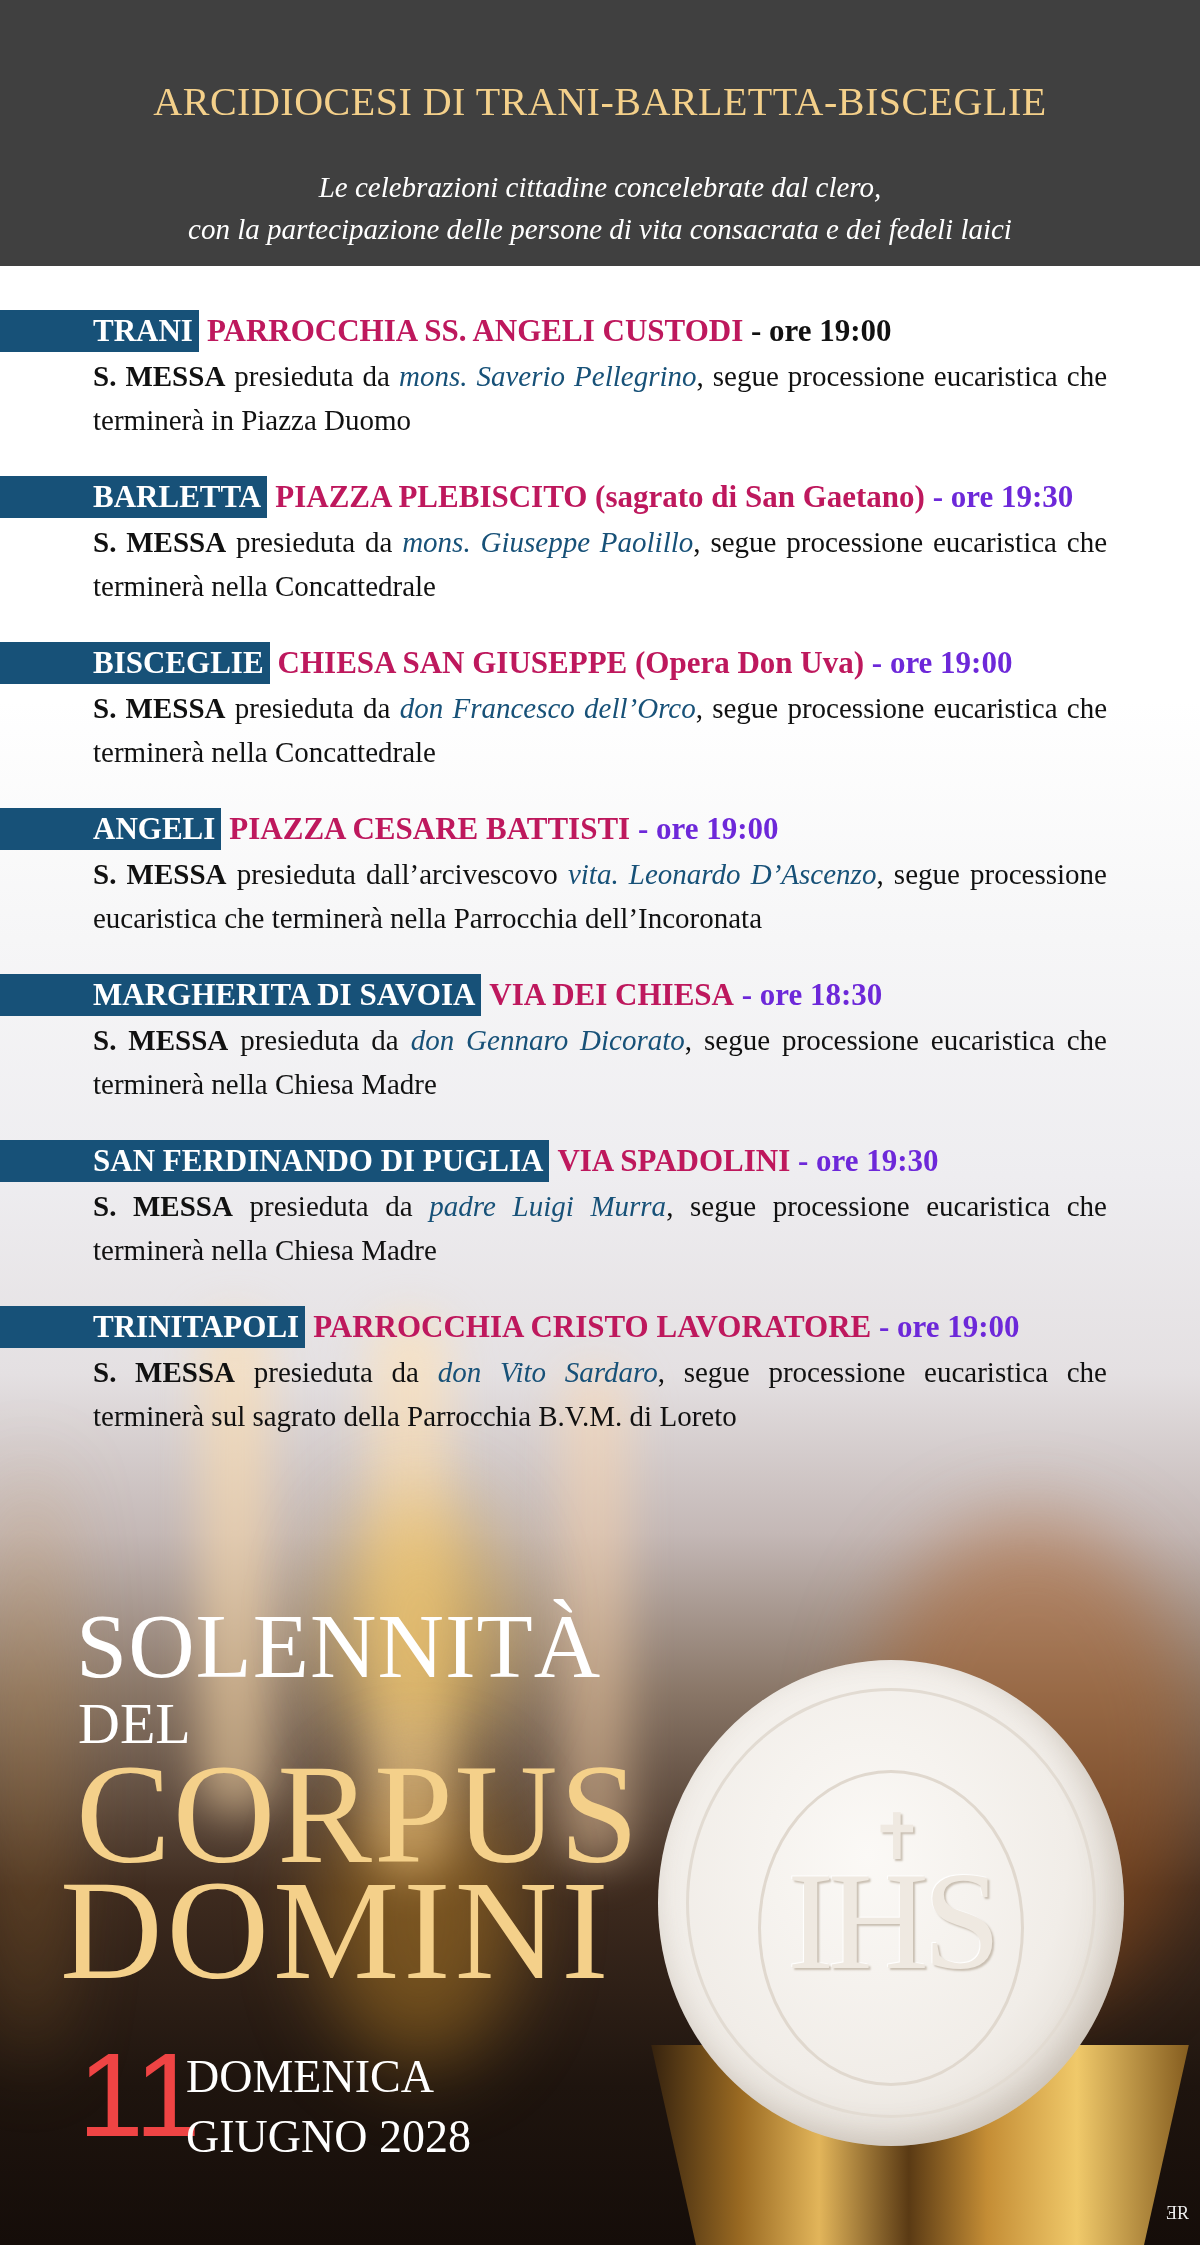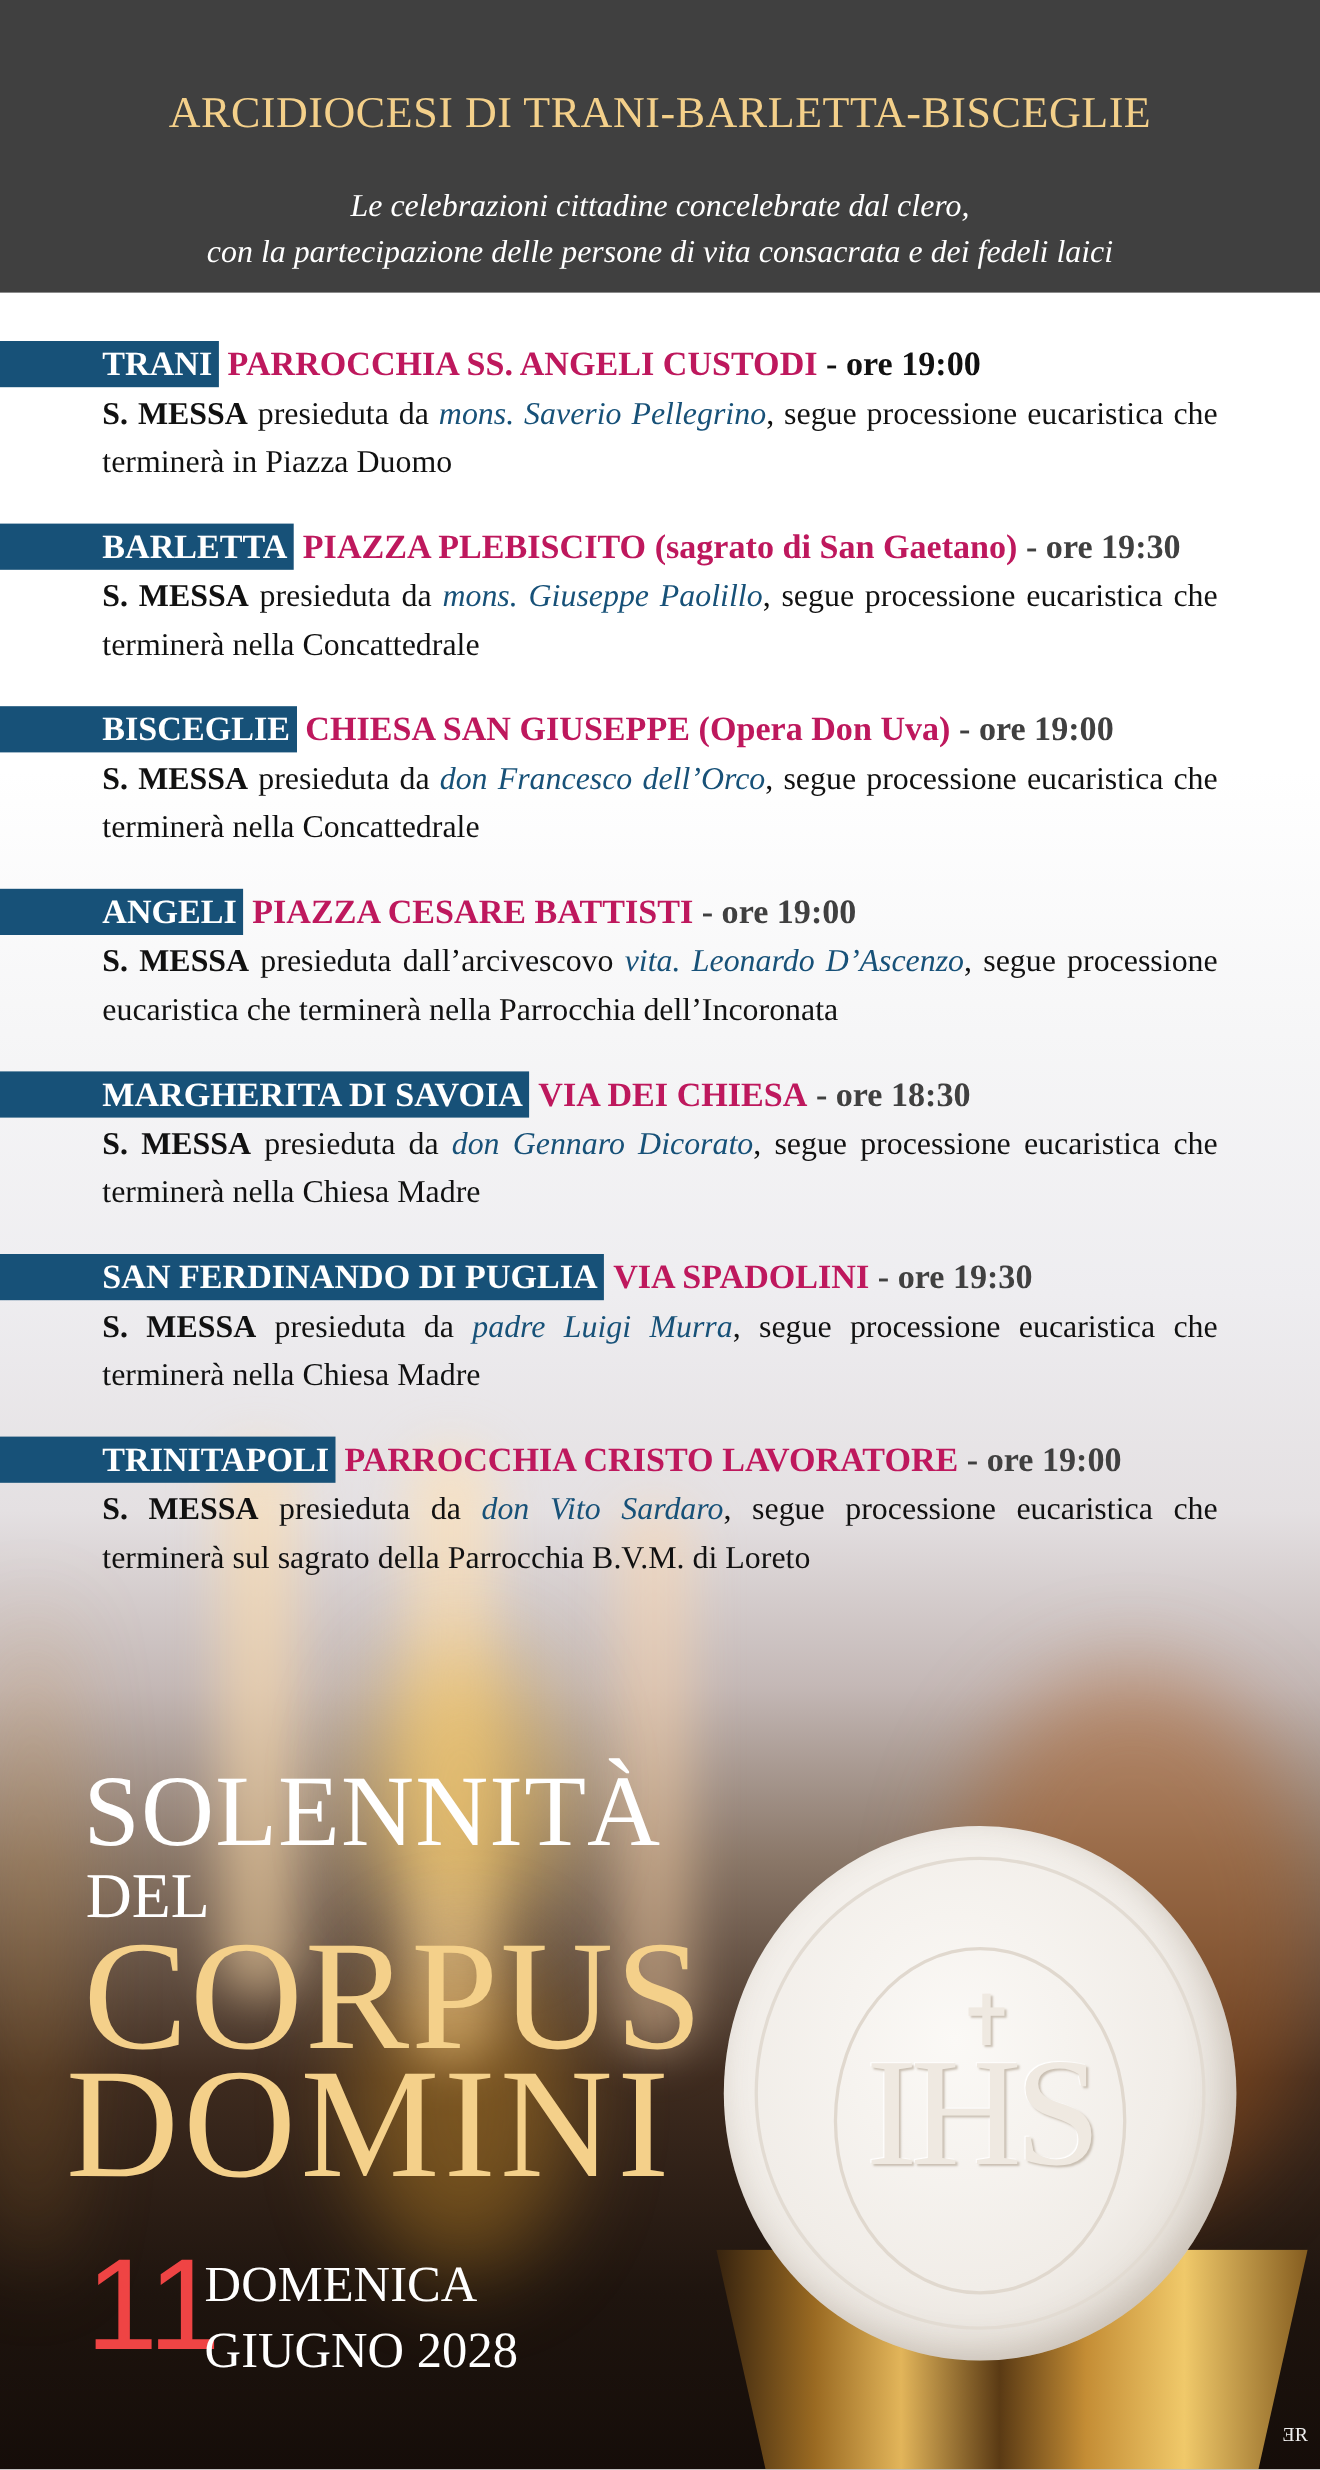--- a/index.html
+++ b/index.html
@@ -46,21 +46,21 @@
       position: relative; height: 42px; display: flex; align-items: center;
       font-size: 31px; font-weight: bold; line-height: 42px; white-space: nowrap;
     }
     .event .city {
       background: #175178; color: #ffffff; height: 42px;
       padding-left: 93px; padding-right: 6px; display: inline-block;
       font-weight: bold;
     }
     .event .loc { color: #be185d; margin-left: 8px; }
     .event .time-black { color: #111111; }
-    .event .time-blue { color: #404040; }
+    .event .time-blue { color: #6d28d9; }
     .event .body {
       padding-left: 93px; width: 1107px; padding-right: 0;
       font-size: 29px; line-height: 44px; color: #111111;
       margin-top: 2px; text-align: justify;
     }
     .event .body .mass { font-weight: bold; }
     .event .body .celebrant { font-style: italic; color: #175178; }
 
     
     .solenn {

